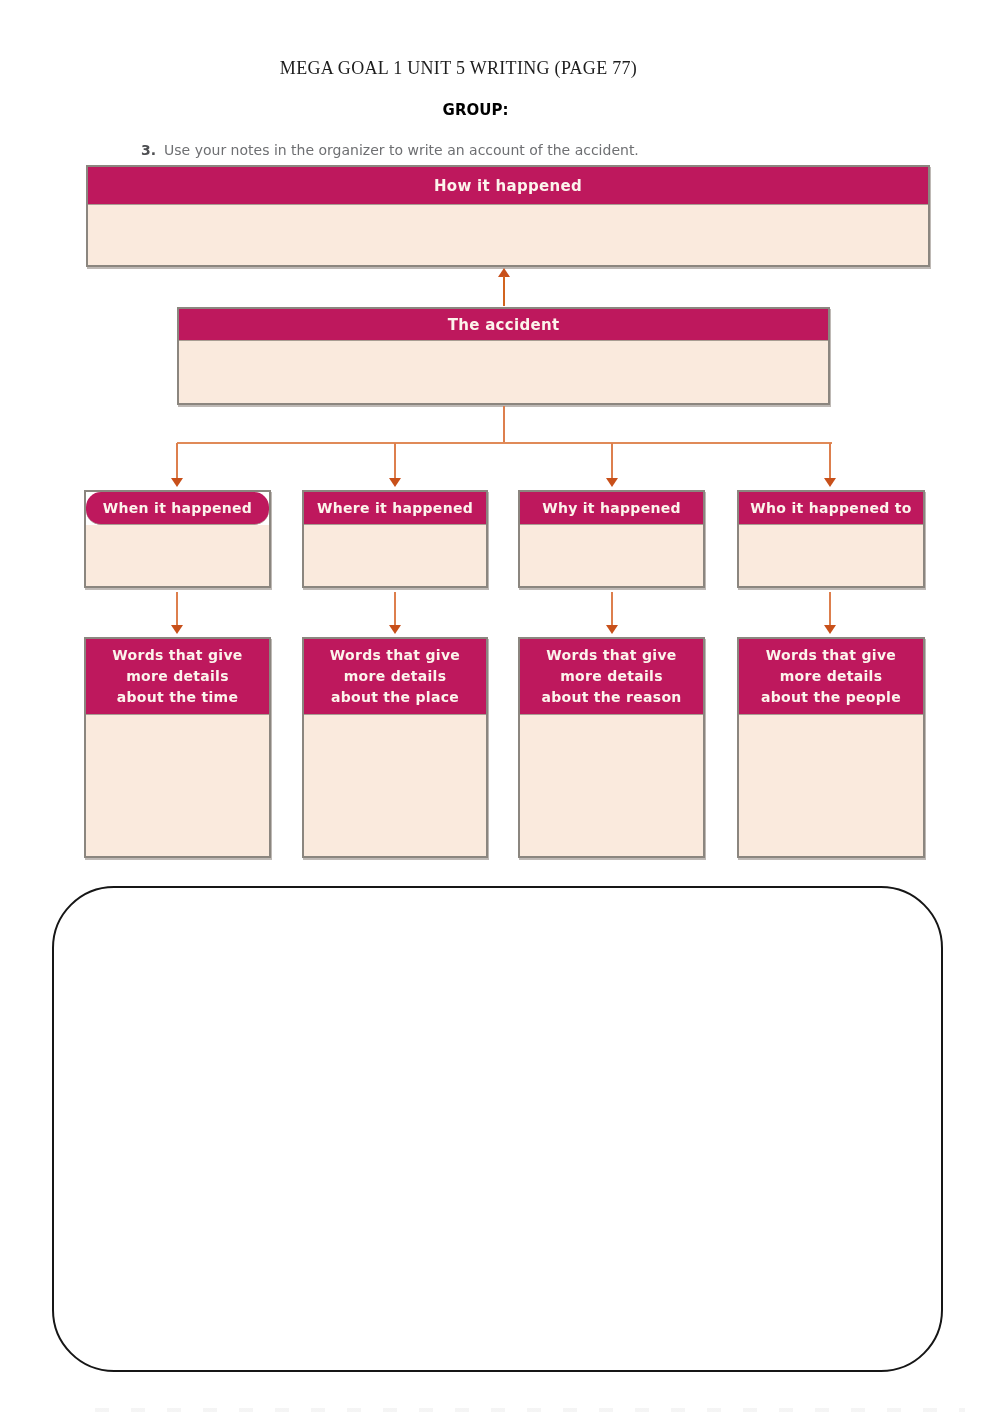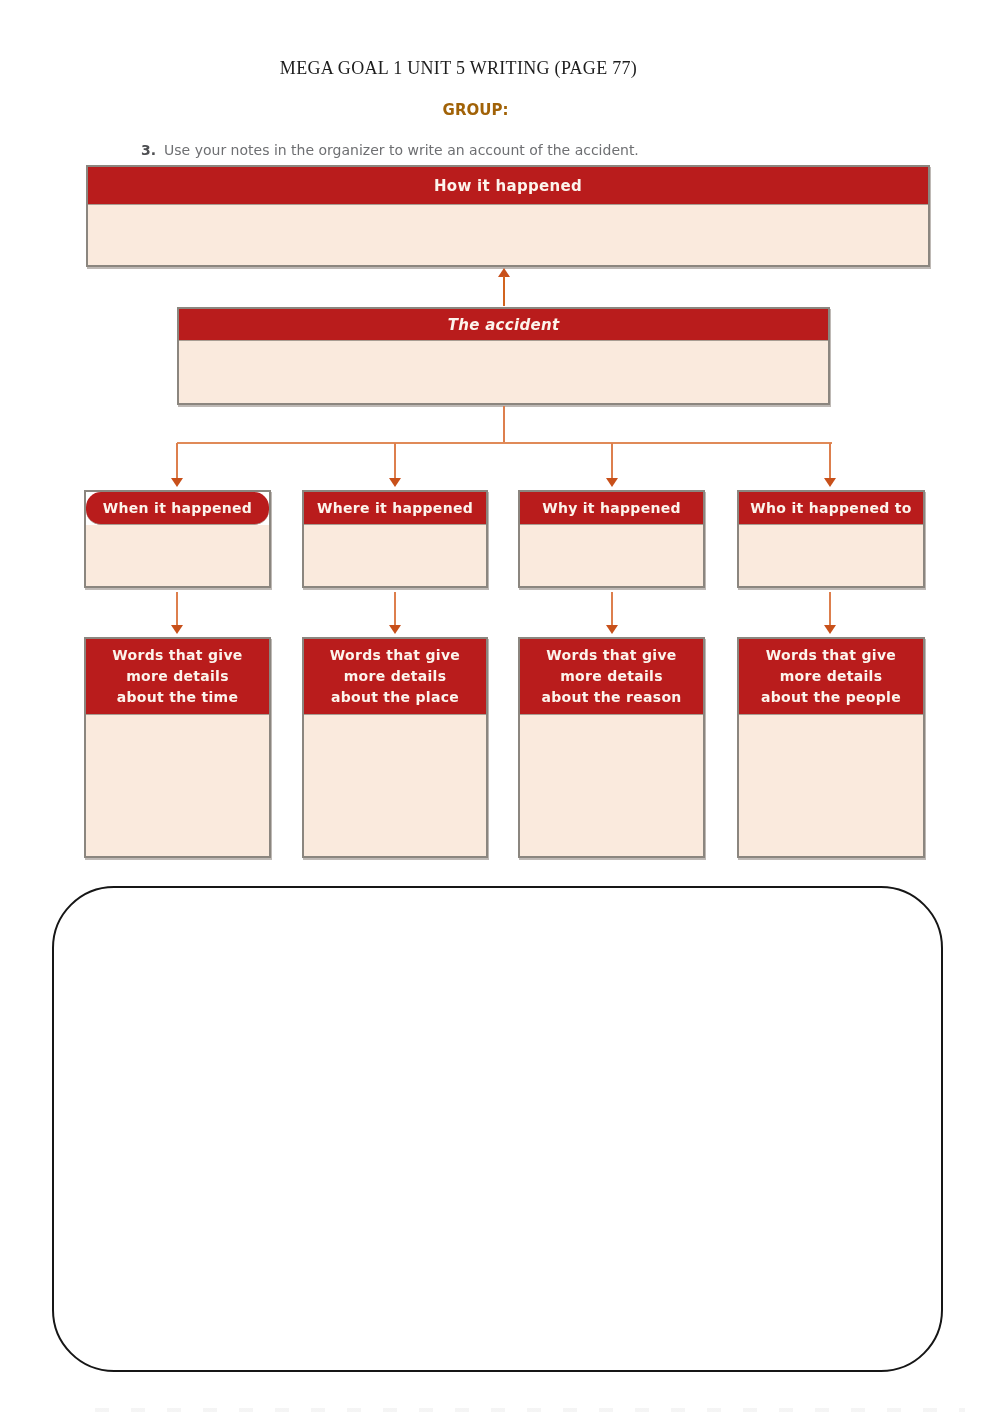--- a/index.html
+++ b/index.html
@@ -3,28 +3,28 @@
 <meta charset="utf-8">
 <style>
   html,body{margin:0;padding:0;background:#ffffff;}
   .page{position:relative;width:1000px;height:1413px;background:#ffffff;overflow:hidden;
         font-family:"DejaVu Sans","Liberation Sans",sans-serif;}
 
   .doc-title{position:absolute;left:0;top:58px;width:917px;text-align:center;
              font-family:"Liberation Serif","DejaVu Serif",serif;font-size:18px;color:#1d1d1d;
              letter-spacing:.3px;}
   .group-label{position:absolute;left:0;top:101px;width:951px;text-align:center;
-               font-size:15px;color:#a16207;font-weight:600;}
+               font-size:15px;color:#000000;font-weight:600;}
   .instruction{position:absolute;left:141px;top:142px;font-size:14px;color:#6e6f72;}
   .instruction b{color:#4e4f52;font-weight:bold;margin-right:8px;}
 
   
   .gbox{position:absolute;display:flex;flex-direction:column;
         border:2px solid #8b867f;box-shadow:1px 2px 0 rgba(110,100,90,.45);box-sizing:border-box;}
-  .gbox .hdr{background:#b91c1c;color:#fcf4ec;font-weight:bold;letter-spacing:.3px;
+  .gbox .hdr{background:#be185d;color:#fcf4ec;font-weight:bold;letter-spacing:.3px;
              display:flex;align-items:center;justify-content:center;text-align:center;
              border-bottom:1px solid #a89d92;}
   .gbox .bod{background:#faeadd;flex:1;}
 
   .hdr.one{font-size:15px;}
   .hdr.mid{font-size:14px;}
   .hdr.three{font-size:14px;flex-direction:column;line-height:21px;padding:6px 4px;}
 
   
   .vline{position:absolute;width:2px;background:#dd7f4d;}
@@ -54,21 +54,21 @@
   <div class="instruction"><b>3.</b><span>Use your notes in the organizer to write an account of the accident.</span></div>
 
   <div class="gbox" style="left:86px;top:165px;width:844px;height:102px;">
     <div class="hdr one" style="height:37px;">How it happened</div>
     <div class="bod"></div>
   </div>
 
   <div class="ah-up" style="left:498px;top:268px;"></div>
   <div class="vline strong" style="left:503px;top:276px;height:30px;"></div>
 
-  <div class="gbox" style="left:177px;top:307px;width:653px;height:98px;font-style:italic;">
+  <div class="gbox" style="left:177px;top:307px;width:653px;height:98px;">
     <div class="hdr one" style="height:31px;">The accident</div>
     <div class="bod"></div>
   </div>
 
   <div class="vline" style="left:503px;top:406px;height:37px;"></div>
   <div class="hline" style="left:177px;top:442px;width:655px;"></div>
 
   <div class="vline" style="left:176px;top:443px;height:35px;"></div>
   <div class="ah-down" style="left:171px;top:478px;"></div>
   <div class="vline" style="left:394px;top:443px;height:35px;"></div>

